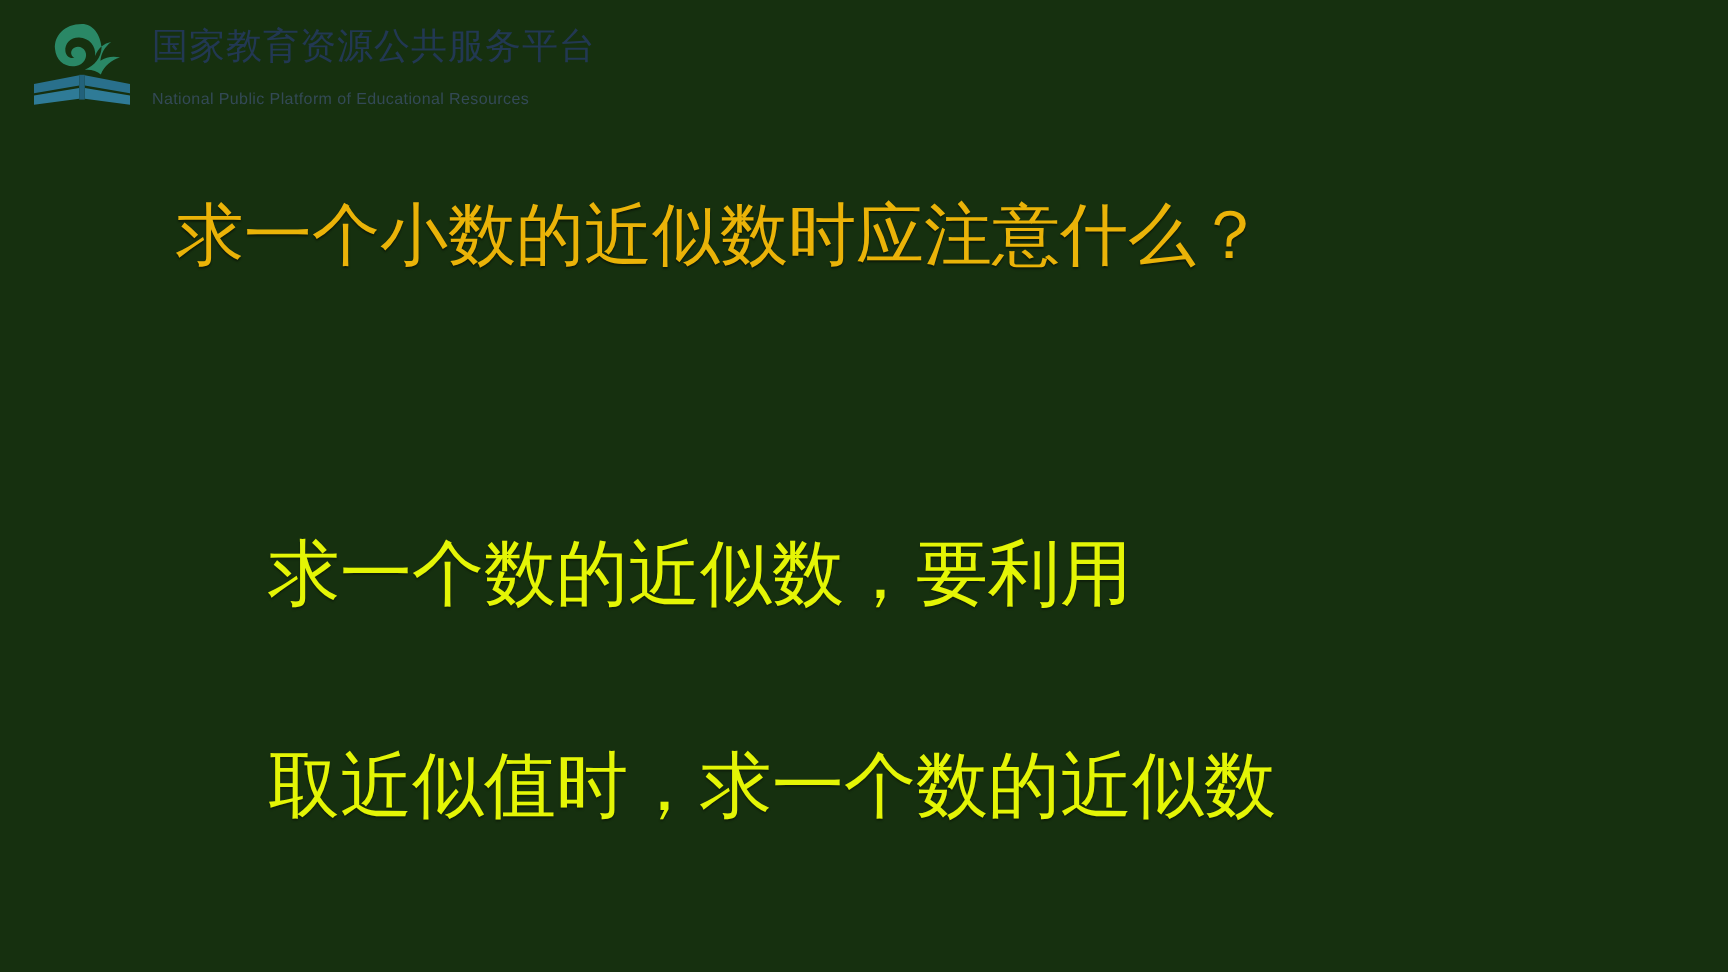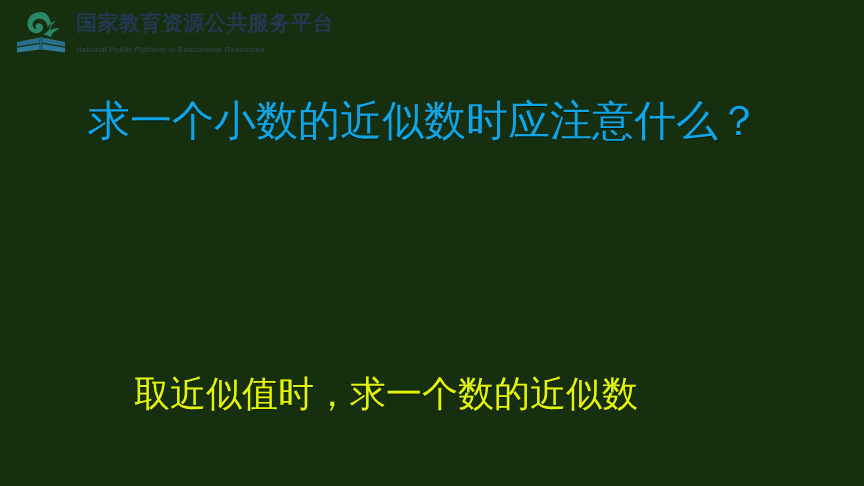--- a/index.html
+++ b/index.html
@@ -36,45 +36,45 @@
   }
   #logo-mark svg { display: block; }
   #logo-text {
     display: flex;
     flex-direction: column;
     justify-content: center;
     padding-top: 2px;
   }
   .logo-cn {
     font-family: "DejaVu Sans", sans-serif;
-    font-size: 21px;
-    font-weight: bold;
+    font-size: 18px;
+    font-weight: normal;
     letter-spacing: 0.5px;
     line-height: 21px;
     color: #253a63;
     white-space: nowrap;
   }
   .logo-en {
     font-family: "Liberation Sans", sans-serif;
     font-size: 8px;
     line-height: 11px;
     letter-spacing: 0.2px;
     color: #3a4f66;
     white-space: nowrap;
     margin-top: 10px;
   }
   
   #headline {
     position: absolute;
     left: 88px;
     top: 98px;
-    font-family: Liberation Serif, serif;
-    font-size: 42px;
+    font-family: Liberation Mono, monospace;
+    font-size: 34px;
     line-height: 46px;
-    color: #0ea5e9;
+    color: #eab308;
     white-space: nowrap;
     letter-spacing: 0px;
     text-shadow: 0 1px 1px rgba(0,0,0,0.45);
   }
   
   .para {
     position: absolute;
     font-family: "DejaVu Serif", "DejaVu Sans", serif;
     color: #e4f505;
     font-size: 36px;
@@ -114,20 +114,21 @@
     </div>
     <div id="logo-text">
       <div class="logo-cn">国家教育资源公共服务平台</div>
       <div class="logo-en">National Public Platform of Educational Resources</div>
     </div>
   </div>
 
   <div id="headline">求一个小数的近似数时应注意什么？</div>
 
   <div class="para" id="para-1">
+    <div>　　求一个数的近似数，要利用</div>
   </div>
 
   <div class="para" id="para-2">
     <div>　　取近似值时，求一个数的近似数</div>
     
     
   </div>
 
 </div>
 

